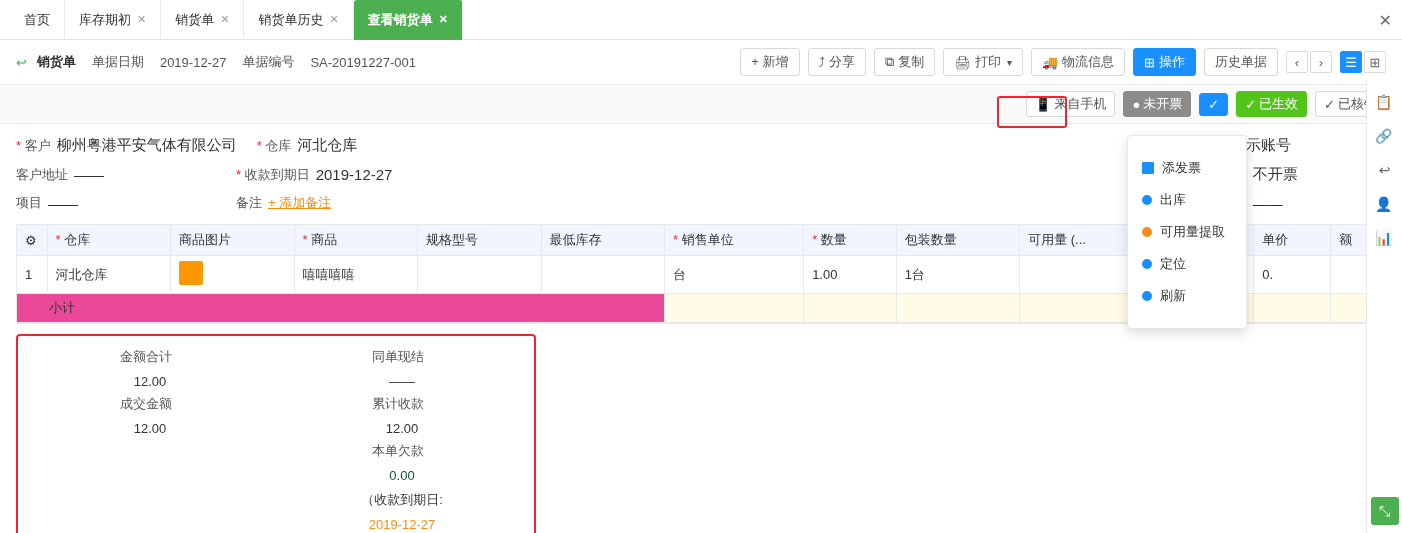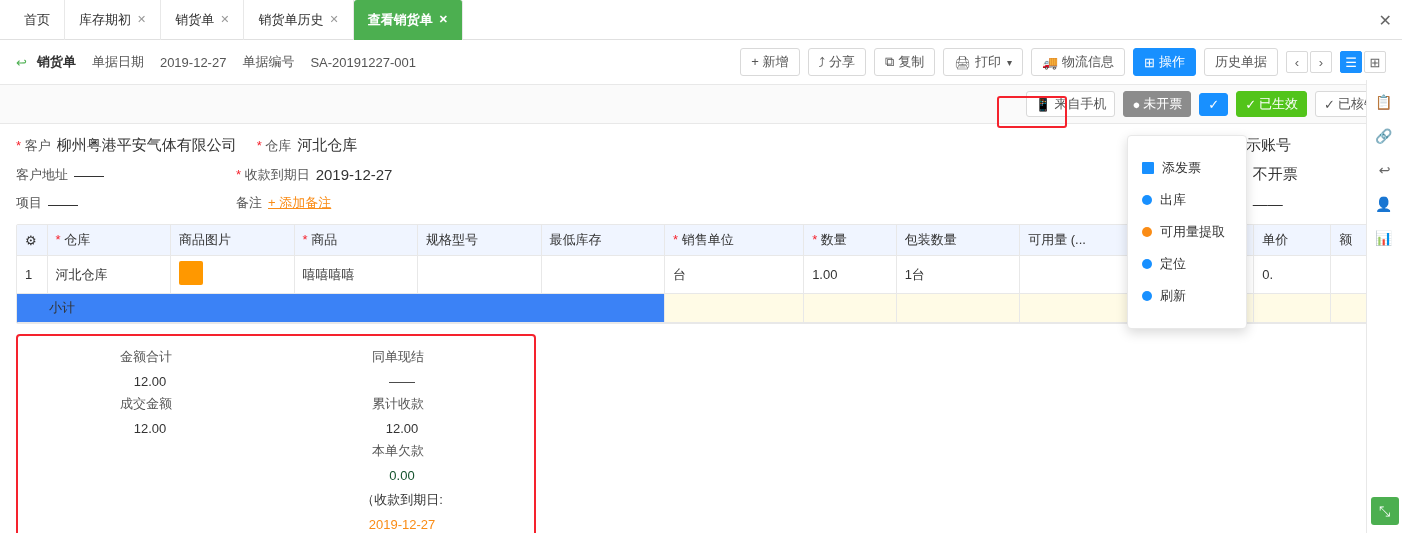--- a/index.html
+++ b/index.html
@@ -327,21 +327,21 @@
           <td></td>
           <td>台</td>
           <td>1.00</td>
           <td>1台</td>
           <td></td>
           <td>12.00</td>
           <td>0.</td>
           <td></td>
         </tr>
         <tr class="subtotal">
-          <td colspan="6" style="background:#3b82f6;padding-left:32px;">小计</td>
+          <td colspan="6" style="background:#ec4899;padding-left:32px;">小计</td>
           <td style="background:#fffbe6;"></td>
           <td style="background:#fffbe6;"></td>
           <td style="background:#fffbe6;"></td>
           <td style="background:#fffbe6;"></td>
           <td style="background:#fffbe6;"></td>
           <td style="background:#fffbe6;"></td>
           <td style="background:#fffbe6;"></td>
         </tr>
       </tbody>
     </table>

